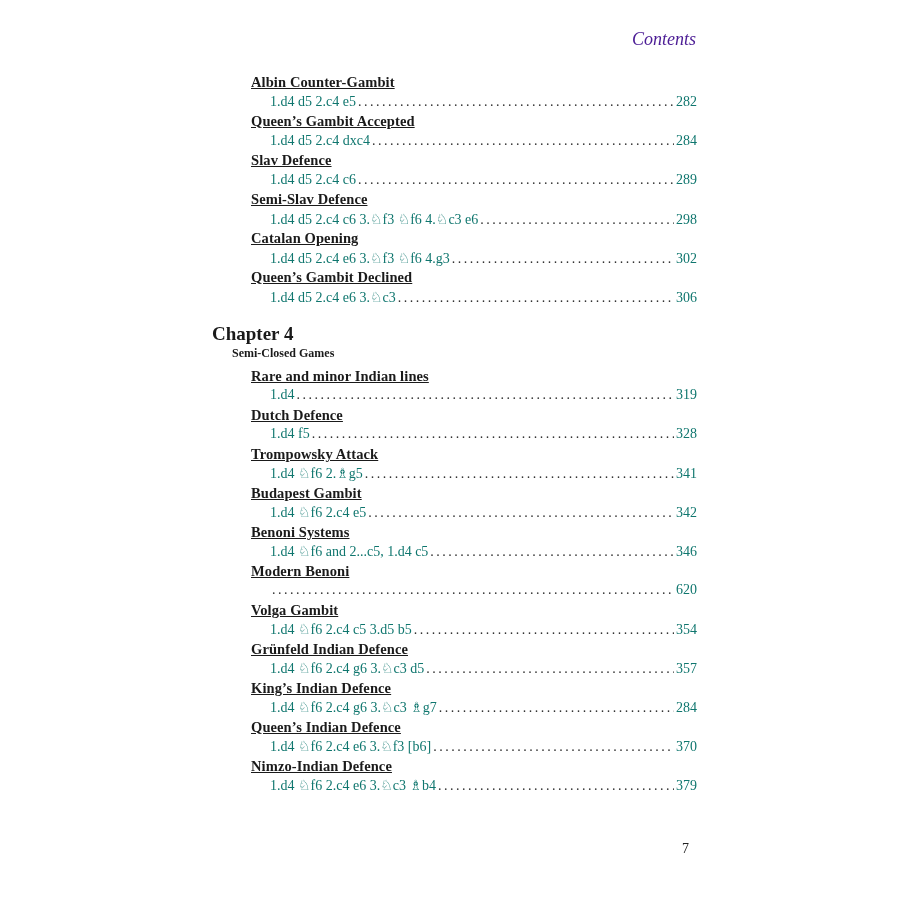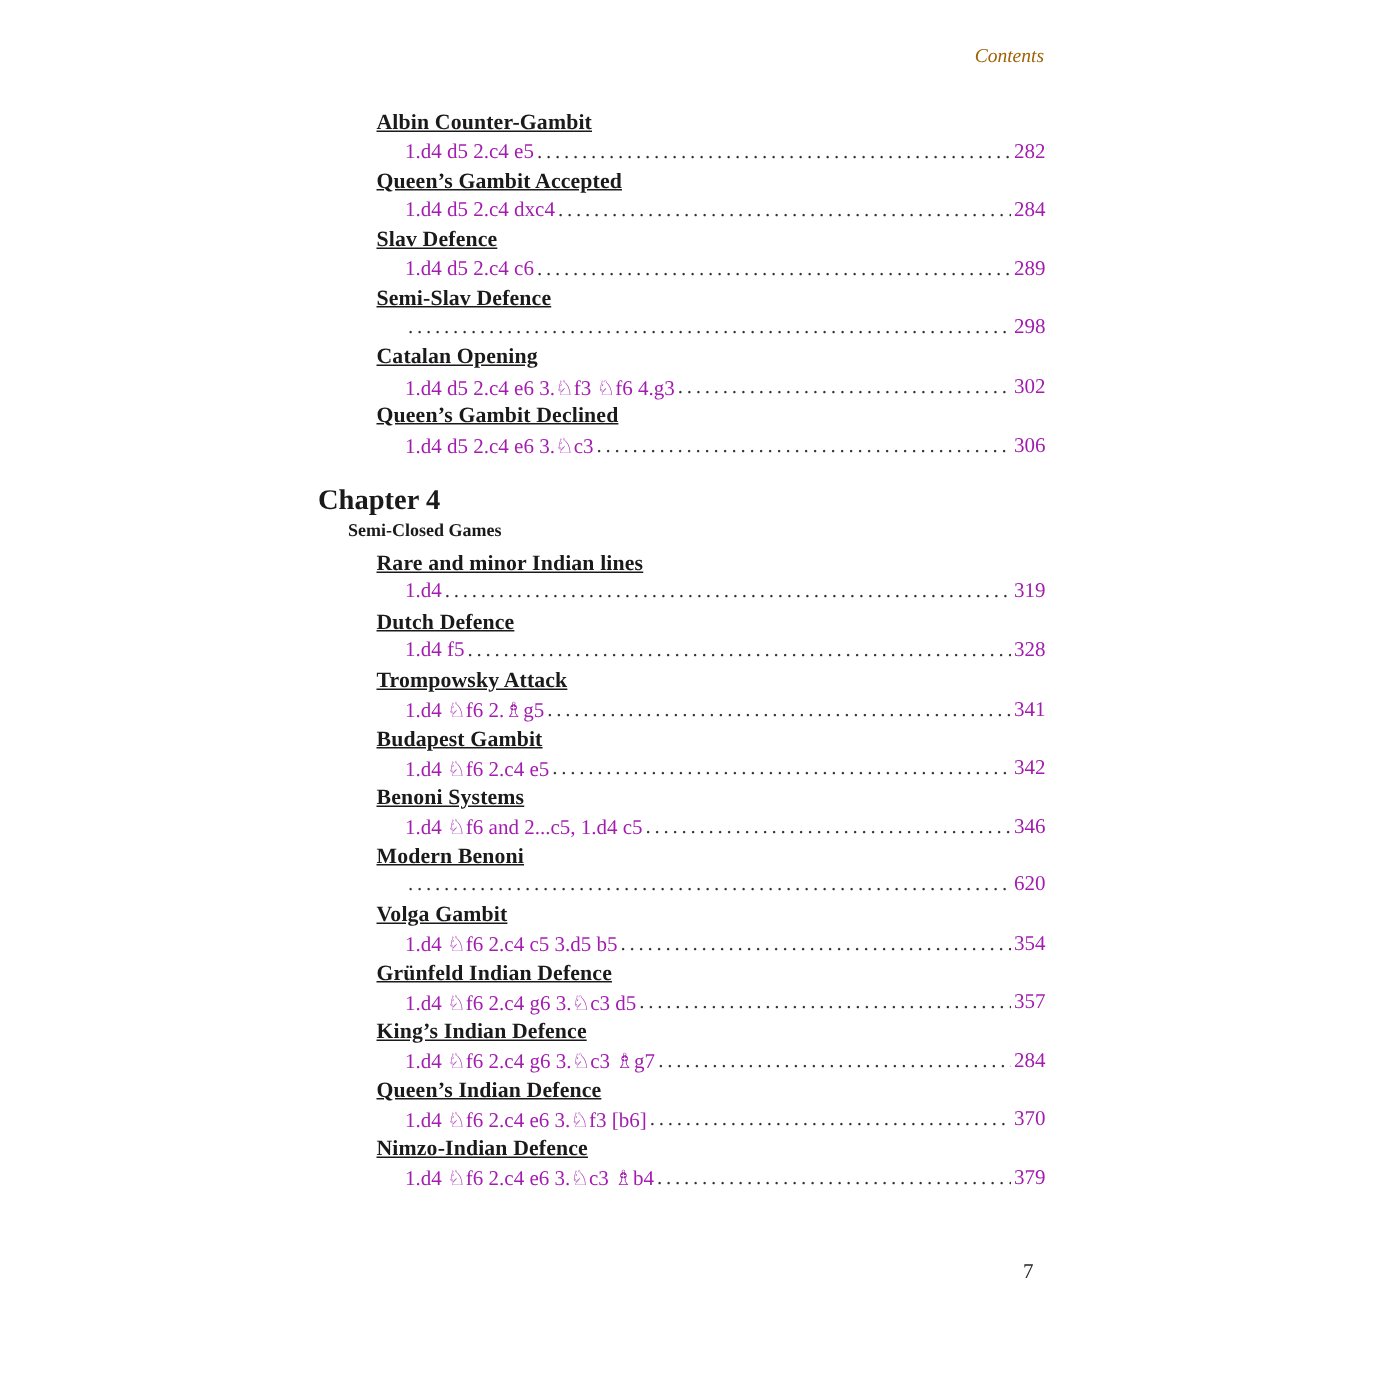--- a/index.html
+++ b/index.html
@@ -1,21 +1,21 @@
 <!DOCTYPE html>
 <html><head>
 <meta charset="utf-8">
 <style>
   html,body{margin:0;padding:0;background:#ffffff;}
   body{width:915px;height:915px;position:relative;overflow:hidden;font-family:"Liberation Serif","DejaVu Serif",serif;color:#1a1a1a;}
-  .running-head{position:absolute;top:29px;right:219px;font-style:italic;font-size:13px;color:#a16207;}
+  .running-head{position:absolute;top:29px;right:219px;font-style:italic;font-size:18px;color:#4c1d95;}
   .page-num{position:absolute;top:841px;left:682px;font-size:14px;color:#222;}
   .content{position:absolute;left:0;top:0;width:915px;}
   .entry-title{position:absolute;left:251px;font-weight:bold;font-size:14.5px;white-space:nowrap;letter-spacing:0.1px;text-decoration:underline;}
-  .entry-line{position:absolute;left:270px;width:427px;display:flex;align-items:center;font-size:14px;white-space:nowrap;color:#a21caf;}
+  .entry-line{position:absolute;left:270px;width:427px;display:flex;align-items:flex-end;font-size:14px;white-space:nowrap;color:#0f766e;}
   .entry-line .moves{flex:0 0 auto;}
   .entry-line .leader{flex:1 1 auto;overflow:hidden;margin:0 2px;letter-spacing:2.2px;color:#333;}
   .entry-line .leader::before{content:". . . . . . . . . . . . . . . . . . . . . . . . . . . . . . . . . . . . . . . . . . . . . . . . . . . . . . . . . . . . . . . . . . . . . . . . . . . . . . . . . . . . . . . . . . . . . . . ";letter-spacing:0;word-spacing:-1px;}
   .entry-line .pg{flex:0 0 auto;text-align:right;}
   .chapter-title{position:absolute;left:212px;top:323px;font-weight:bold;font-size:19px;}
   .part-title{position:absolute;left:232px;top:346px;font-weight:bold;font-size:12px;}
 </style>
 </head>
 <body>
 
@@ -39,20 +39,21 @@
 
   <div class="entry-title" style="top:152px">Slav Defence</div>
   <div class="entry-line" style="top:172px">
     <span class="moves">1.d4 d5 2.c4 c6</span>
     <span class="leader"></span>
     <span class="pg">289</span>
   </div>
 
   <div class="entry-title" style="top:191px">Semi-Slav Defence</div>
   <div class="entry-line" style="top:211px">
+    <span class="moves">1.d4 d5 2.c4 c6 3.♘f3 ♘f6 4.♘c3 e6</span>
     <span class="leader"></span>
     <span class="pg">298</span>
   </div>
 
   <div class="entry-title" style="top:230px">Catalan Opening</div>
   <div class="entry-line" style="top:250px">
     <span class="moves">1.d4 d5 2.c4 e6 3.♘f3 ♘f6 4.g3</span>
     <span class="leader"></span>
     <span class="pg">302</span>
   </div>

